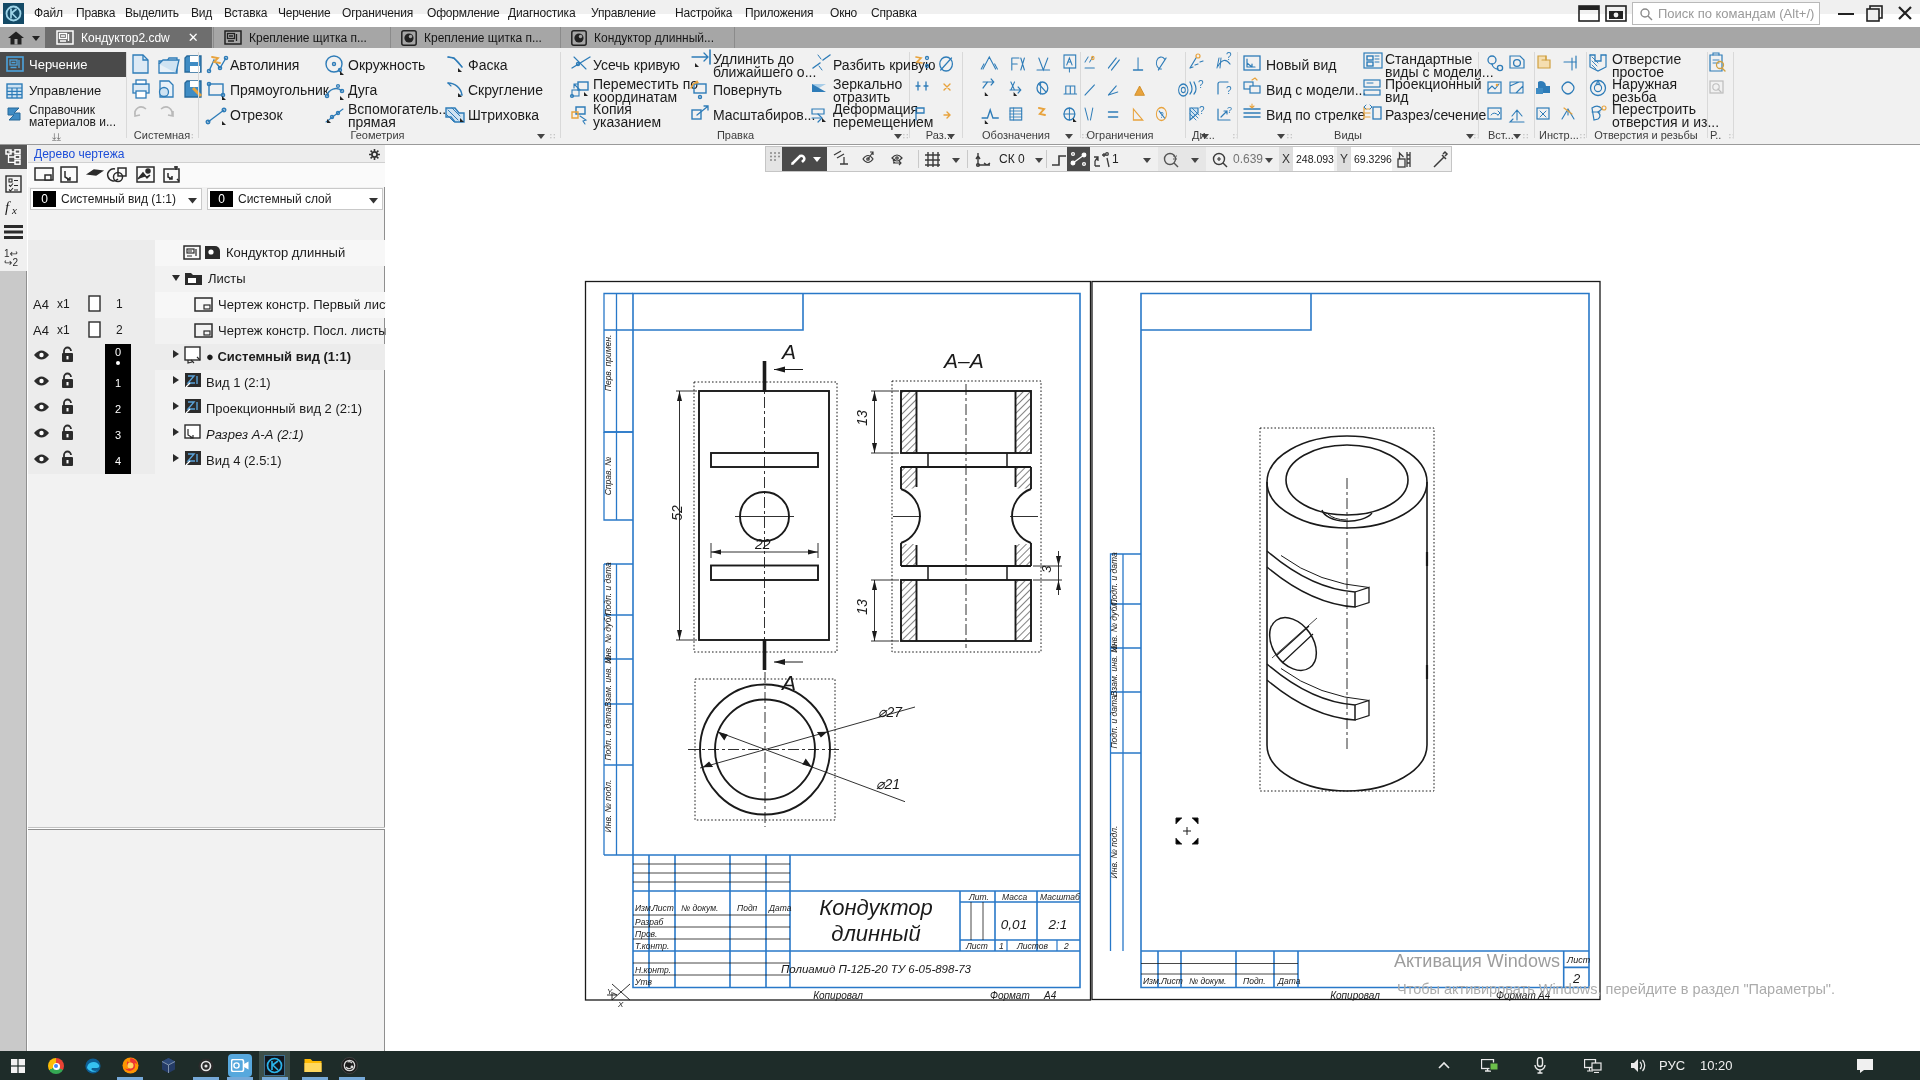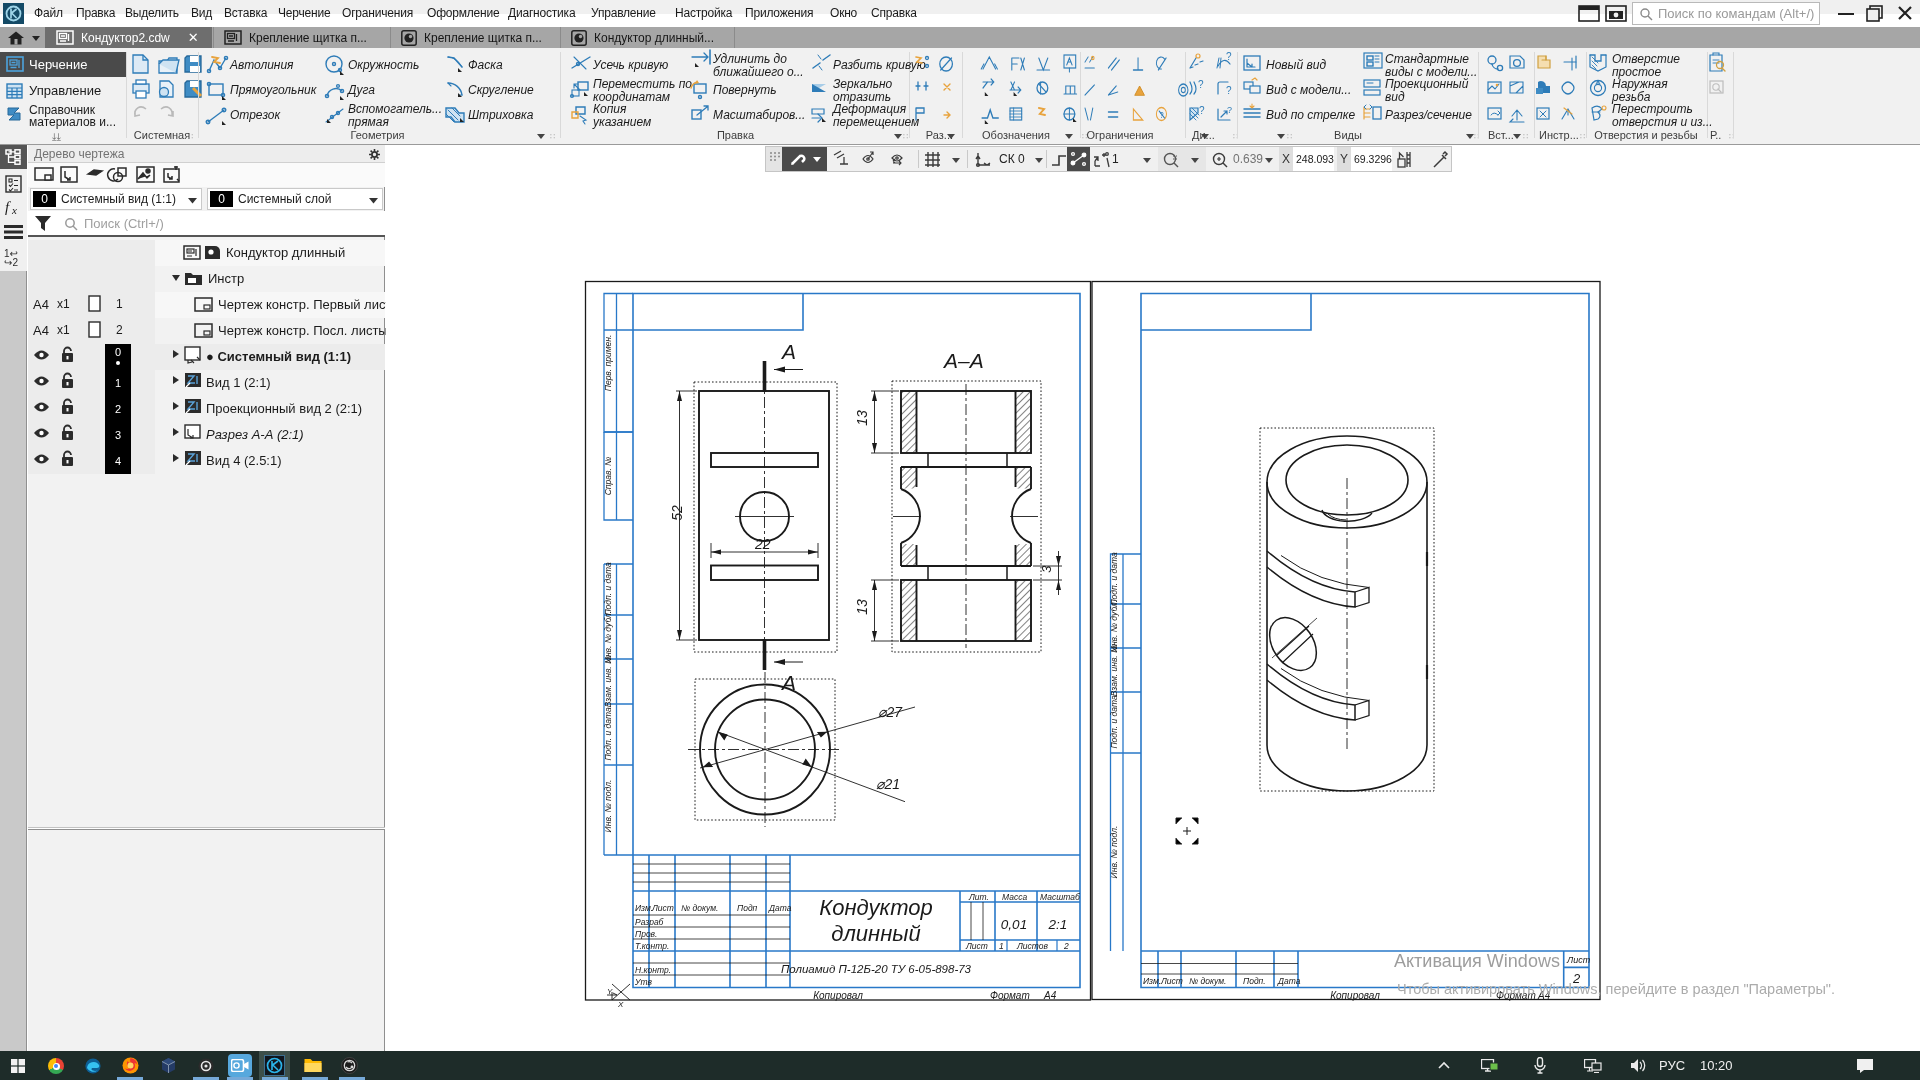--- a/index.html
+++ b/index.html
@@ -9,21 +9,21 @@
 
 #menubar { position:absolute; left:0; top:0; width:1920px; height:14px; background:#f0f0f0; }
 #menubar .mi { position:absolute; top:6px; font-size:12px; color:#1a1a1a; letter-spacing:-0.2px; }
 
 #tabrow { position:absolute; left:0; top:27px; width:1920px; height:21px; background:#a6a6a6; }
 .tab { position:absolute; top:0; height:21px; font-size:12px; display:flex; align-items:center; }
 
 #ribbon { position:absolute; left:0; top:48px; width:1920px; height:97px; background:#f1f1f1; border-bottom:1px solid #9a9a9a; }
 .rsep { position:absolute; top:4px; height:86px; width:1px; background:#d9d9d9; }
 .rlabel { position:absolute; top:81px; height:14px; font-size:11px; color:#3c3c3c; text-align:center; }
-.ritem { position:absolute; font-size:12px; color:#1b1b1b; line-height:13px;font-style:italic; }
+.ritem { position:absolute; font-size:14px; color:#1b1b1b; line-height:13px; }
 
 #leftstrip { position:absolute; left:0; top:145px; width:27px; height:906px; background:#c9c9c9; border-right:1px solid #909090; }
 #treerows span { white-space:nowrap; }
 #treepanel { position:absolute; left:28px; top:145px; width:357px; height:906px; background:#f2f2f2; border-right:1px solid #8f8f8f; }
 #canvas { position:absolute; left:386px; top:145px; width:1534px; height:906px; background:#ffffff; }
 
 #taskbar { position:absolute; left:0; top:1051px; width:1920px; height:29px; background:#1e2c29;padding-left:38px; }
 </style>
 </head>
 <body>
@@ -516,21 +516,21 @@
       <text x="1" y="14" font-size="15" font-style="italic" font-family="Liberation Serif" fill="#1b1b1b">f</text>
       <text x="8" y="16" font-size="11" font-style="italic" font-family="Liberation Serif" fill="#1b1b1b">x</text>
     </svg>
     <svg class="abs" style="left:4px;top:80px" width="19" height="15" viewBox="0 0 19 15" fill="#2b2b2b">
       <path d="M0 0 h19 v3 h-19 z M0 5.5 h19 v3 h-19 z M0 11 h19 v3 h-19 z"></path>
     </svg>
     <div class="abs" style="left:4px;top:104px;width:20px;height:18px;font-size:10px;color:#2b2b2b;line-height:9px">1↩<br>↪2</div>
   </div>
   <div id="treepanel">
     <div class="abs" style="left:0;top:0;width:357px;height:18px;background:#ededed;border-bottom:1px solid #d0d0d0">
-      <span class="abs" style="left:6px;top:2px;font-size:12px;color:#737373">Дерево чертежа</span>
+      <span class="abs" style="left:6px;top:2px;font-size:12px;color:#1d4ed8">Дерево чертежа</span>
       <svg class="abs" style="left:340px;top:3px" width="13" height="13" viewBox="0 0 13 13">
           <path d="M6.5 1 v2 M6.5 10 v2 M1 6.5 h2 M10 6.5 h2 M2.6 2.6 l1.4 1.4 M9 9 l1.4 1.4 M10.4 2.6 L9 4 M4 9 l-1.4 1.4" stroke="#333" stroke-width="1.6"></path>
           <circle cx="6.5" cy="6.5" r="2.6" fill="none" stroke="#333" stroke-width="1.8"></circle>
         </svg>
     </div>
     <div class="abs" style="left:0;top:18px;width:357px;height:24px;background:#fafafa">
       <svg class="abs" style="left:6px;top:2px" width="180" height="20" viewBox="0 0 180 20" fill="none" stroke="#2b2b2b" stroke-width="1.5">
         <rect x="1" y="3" width="18" height="12"></rect>
           <rect x="11" y="10" width="6" height="5" fill="#fafafa"></rect>
         <rect x="27" y="2" width="16" height="15"></rect>
@@ -552,51 +552,41 @@
           <path d="M1 1 L5.5 6.5 L10 1 z" fill="#333"></path>
         </svg>
     </div>
     <div class="abs" style="left:179px;top:43px;width:176px;height:22px;background:#fff;border:1px solid #c9c9c9">
       <div class="abs" style="left:2px;top:2px;width:23px;height:16px;background:#000;color:#fff;font-size:12px;text-align:center;line-height:16px">0</div>
       <span class="abs" style="left:30px;top:3px;font-size:12px;color:#1b1b1b">Системный слой</span>
       <svg class="abs" style="left:160px;top:8px" width="11" height="8" viewBox="0 0 11 8">
           <path d="M1 1 L5.5 6.5 L10 1 z" fill="#333"></path>
         </svg>
     </div>
-    <div class="abs" style="left:0;top:66px;width:357px;height:26px;background:#fff;border-bottom:2px solid #555">
-      <svg class="abs" style="left:6px;top:4px" width="18" height="17" viewBox="0 0 18 17">
-          <path d="M1 1 h16 l-6 7 v8 l-4 -3 v-5 z" fill="#2b2b2b"></path>
-        </svg>
-      <svg class="abs" style="left:36px;top:6px" width="14" height="14" viewBox="0 0 14 14">
-          <circle cx="6" cy="6" r="4.2" fill="none" stroke="#9a9a9a" stroke-width="1.5"></circle>
-          <path d="M9 9 L13 13" stroke="#9a9a9a" stroke-width="1.5"></path>
-        </svg>
-      <span class="abs" style="left:56px;top:5px;font-size:13px;color:#9f9f9f">Поиск (Ctrl+/)</span>
-    </div>
     <div id="treerows" class="abs" style="left:0;top:95px;width:357px;height:234px;font-size:13px;color:#1b1b1b">
       <div class="abs" style="left:0;top:0;width:127px;height:234px;background:#ececec"></div>
 
       <div class="abs" style="left:127px;top:0;width:230px;height:26px;background:#f7f7f7"></div>
       <svg class="abs" style="left:155px;top:4px" width="40" height="18" viewBox="0 0 40 18">
           <rect x="1" y="2" width="16" height="13" fill="none" stroke="#2b2b2b" stroke-width="1.5"></rect>
           <rect x="4" y="5" width="7" height="4" fill="none" stroke="#2b2b2b" stroke-width="1.2"></rect>
           <path d="M5 7 h4 M13 5 v7 M4 12 h5" stroke="#2b2b2b" stroke-width="1.2"></path>
           <path d="M22 2 h10 a5 5 0 0 1 5 5 v8 h-15 z" fill="#2b2b2b"></path>
           <circle cx="28" cy="8" r="2.6" fill="#fff"></circle>
         </svg>
       <span class="abs" style="left:198px;top:5px">Кондуктор длинный</span>
 
       <svg class="abs" style="left:143px;top:33px" width="10" height="9" viewBox="0 0 10 9">
           <path d="M1 2 h8 l-4 6 z" fill="#2b2b2b"></path>
         </svg>
       <svg class="abs" style="left:156px;top:30px" width="19" height="16" viewBox="0 0 19 16">
           <path d="M1 3 h6 l2 2 h9 v10 h-17 z" fill="#2b2b2b"></path>
           <rect x="4" y="8" width="8" height="5" fill="#fff"></rect>
         </svg>
-      <span class="abs" style="left:180px;top:31px">Инстр</span>
+      <span class="abs" style="left:180px;top:31px">Листы</span>
 
       <div class="abs" style="left:127px;top:52px;width:230px;height:26px;background:#f7f7f7"></div>
       <span class="abs" style="left:5px;top:57px">A4</span>
         <span class="abs" style="left:29px;top:57px;font-size:12px">x1</span>
       <svg class="abs" style="left:60px;top:55px" width="13" height="17" viewBox="0 0 13 17">
           <rect x="1" y="1" width="11" height="15" fill="#fff" stroke="#2b2b2b" stroke-width="1.4"></rect>
         </svg>
       <span class="abs" style="left:88px;top:57px;font-size:12px">1</span>
       <svg class="abs" style="left:166px;top:57px" width="19" height="15" viewBox="0 0 19 15">
           <rect x="1" y="1" width="17" height="13" fill="none" stroke="#2b2b2b" stroke-width="1.5"></rect>

